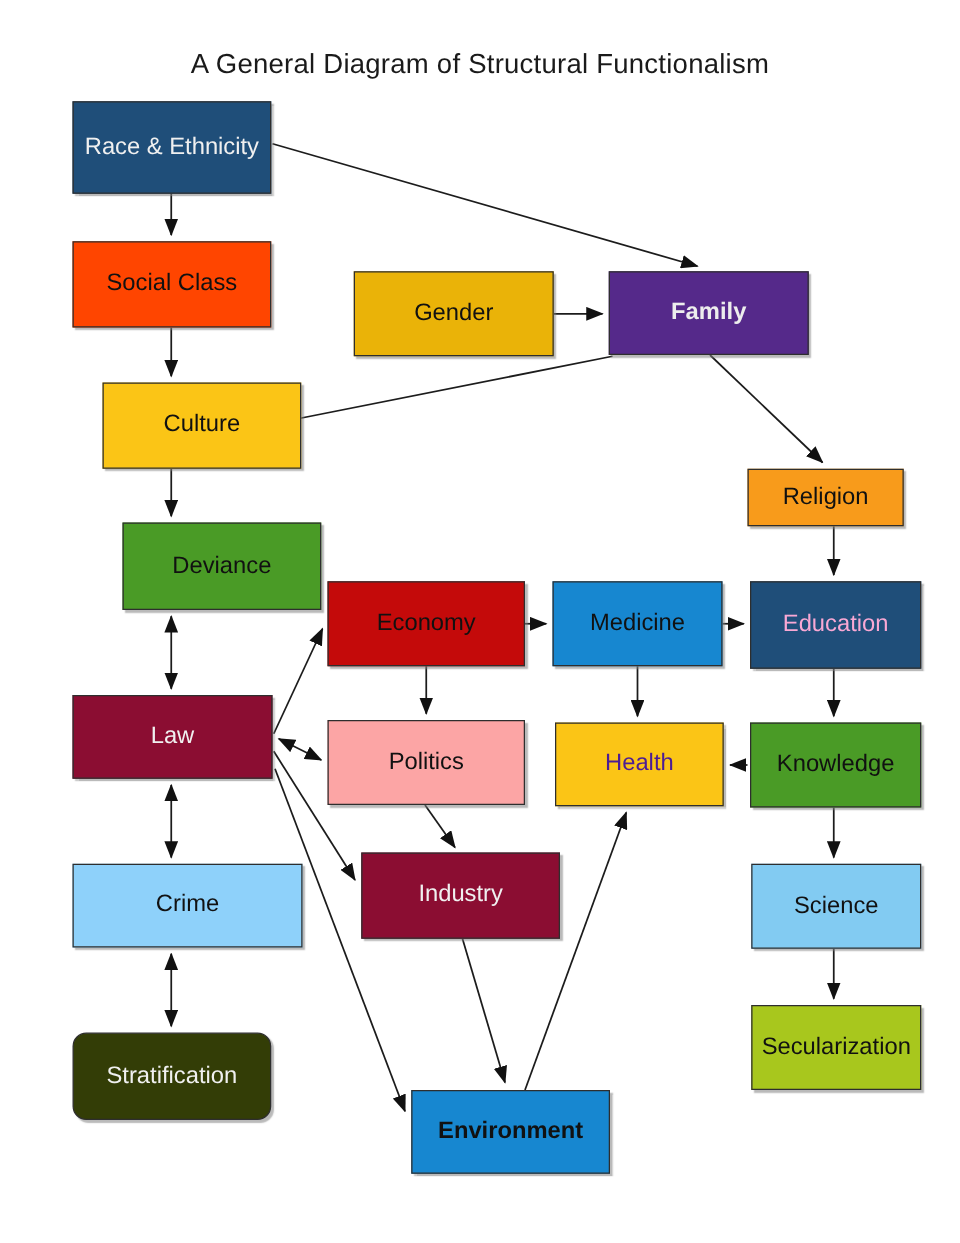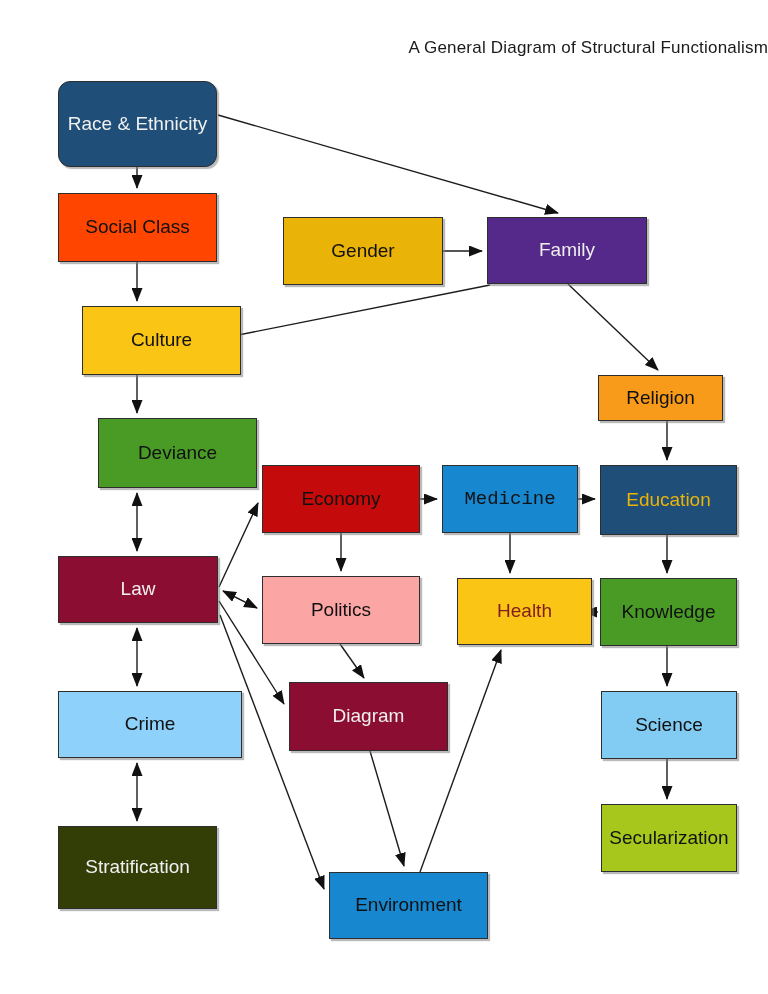--- a/index.html
+++ b/index.html
@@ -13,22 +13,22 @@
     width: 768px;
     height: 994px;
     background: #ffffff;
     overflow: hidden;
   }
   .title {
     position: absolute;
     top: 38px;
     left: 0;
     width: 768px;
-    text-align: right;
-    font-size: 17px;
+    text-align: center;
+    font-size: 22px;
     color: #1a1a1a;
     letter-spacing: 0.2px;
   }
   #edges {
     position: absolute;
     left: 0;
     top: 0;
     pointer-events: none;
   }
   #edges line {
@@ -89,74 +89,74 @@
       <line x1="667" y1="535" x2="667" y2="573" marker-end="url(#ah-end)"></line>
       <line x1="598" y1="612" x2="584" y2="612" marker-end="url(#ah-end)"></line>
       <line x1="667" y1="646" x2="667" y2="686" marker-end="url(#ah-end)"></line>
       <line x1="667" y1="759" x2="667" y2="799" marker-end="url(#ah-end)"></line>
       <line x1="340" y1="644" x2="364" y2="678" marker-end="url(#ah-end)"></line>
       <line x1="370" y1="751" x2="404" y2="866" marker-end="url(#ah-end)"></line>
       <line x1="420" y1="872" x2="501" y2="650" marker-end="url(#ah-end)"></line>
     </svg>
 
   <div id="nodes">
-      <div class="node" style="left: 58px; top: 81px; width: 159px; height: 86px; background: rgb(31, 78, 121); color: rgb(240, 240, 240); border-radius: 12px;">
+      <div class="node" style="left: 58px; top: 81px; width: 159px; height: 74px; background: rgb(31, 78, 121); color: rgb(240, 240, 240);">
         <span>Race &amp; Ethnicity</span>
       </div>
       <div class="node" style="left: 58px; top: 193px; width: 159px; height: 69px; background: rgb(255, 69, 0); color: rgb(17, 17, 17);">
         <span>Social Class</span>
       </div>
       <div class="node" style="left: 283px; top: 217px; width: 160px; height: 68px; background: #eab308; color: rgb(17, 17, 17);">
         <span>Gender</span>
       </div>
-      <div class="node" style="left: 487px; top: 217px; width: 160px; height: 67px; background: rgb(85, 41, 138); color: rgb(237, 237, 237);">
+      <div class="node" style="left: 487px; top: 217px; width: 160px; height: 67px; background: rgb(85, 41, 138); color: rgb(237, 237, 237); font-weight: bold;">
         <span>Family</span>
       </div>
       <div class="node" style="left: 58px; top: 306px; width: 159px; height: 69px; background: rgb(251, 197, 22); color: rgb(17, 17, 17); margin-left: 24px;">
         <span>Culture</span>
       </div>
       <div class="node" style="left: 598px; top: 375px; width: 125px; height: 46px; background: rgb(248, 155, 27); color: rgb(17, 17, 17);">
         <span>Religion</span>
       </div>
       <div class="node" style="left: 58px; top: 418px; width: 159px; height: 70px; background: rgb(74, 155, 38); color: rgb(17, 17, 17); margin-left: 40px;">
         <span>Deviance</span>
       </div>
       <div class="node" style="left: 262px; top: 465px; width: 158px; height: 68px; background: rgb(196, 10, 10); color: rgb(17, 17, 17);">
         <span>Economy</span>
       </div>
-      <div class="node" style="left: 442px; top: 465px; width: 136px; height: 68px; background: rgb(23, 135, 208); color: rgb(17, 17, 17); font-family: Liberation Mono, monospace;">
+      <div class="node" style="left: 442px; top: 465px; width: 136px; height: 68px; background: rgb(23, 135, 208); color: rgb(17, 17, 17);">
         <span>Medicine</span>
       </div>
-      <div class="node" style="left: 600px; top: 465px; width: 137px; height: 70px; background: rgb(31, 78, 121); color: #eab308;">
+      <div class="node" style="left: 600px; top: 465px; width: 137px; height: 70px; background: rgb(31, 78, 121); color: #f9a8d4;">
         <span>Education</span>
       </div>
       <div class="node" style="left: 58px; top: 556px; width: 160px; height: 67px; background: rgb(139, 13, 50); color: rgb(240, 240, 240);">
         <span>Law</span>
       </div>
       <div class="node" style="left: 262px; top: 576px; width: 158px; height: 68px; background: #fca5a5; color: rgb(17, 17, 17);">
         <span>Politics</span>
       </div>
-      <div class="node" style="left: 457px; top: 578px; width: 135px; height: 67px; background: rgb(251, 197, 22); color: #7f1d1d;">
+      <div class="node" style="left: 444px; top: 578px; width: 135px; height: 67px; background: rgb(251, 197, 22); color: #4c1d95;">
         <span>Health</span>
       </div>
       <div class="node" style="left: 600px; top: 578px; width: 137px; height: 68px; background: rgb(74, 155, 38); color: rgb(17, 17, 17);">
         <span>Knowledge</span>
       </div>
       <div class="node" style="left: 58px; top: 691px; width: 184px; height: 67px; background: rgb(142, 209, 250); color: rgb(17, 17, 17);">
         <span>Crime</span>
       </div>
       <div class="node" style="left: 289px; top: 682px; width: 159px; height: 69px; background: rgb(139, 13, 50); color: rgb(240, 240, 240);">
-        <span>Diagram</span>
+        <span>Industry</span>
       </div>
       <div class="node" style="left: 601px; top: 691px; width: 136px; height: 68px; background: rgb(130, 203, 242); color: rgb(17, 17, 17);">
         <span>Science</span>
       </div>
       <div class="node" style="left: 601px; top: 804px; width: 136px; height: 68px; background: rgb(168, 199, 29); color: rgb(17, 17, 17);">
         <span>Secularization</span>
       </div>
-      <div class="node" style="left: 58px; top: 826px; width: 159px; height: 83px; background: rgb(51, 61, 6); color: rgb(240, 240, 240);">
+      <div class="node" style="left: 58px; top: 826px; width: 159px; height: 70px; background: rgb(51, 61, 6); color: rgb(240, 240, 240); border-radius: 11px;">
         <span>Stratification</span>
       </div>
-      <div class="node" style="left: 329px; top: 872px; width: 159px; height: 67px; background: rgb(23, 135, 208); color: rgb(17, 17, 17);">
+      <div class="node" style="left: 329px; top: 872px; width: 159px; height: 67px; background: rgb(23, 135, 208); color: rgb(17, 17, 17); font-weight: bold;">
         <span>Environment</span>
       </div>
     </div>
 </div>
 
 </body></html>

